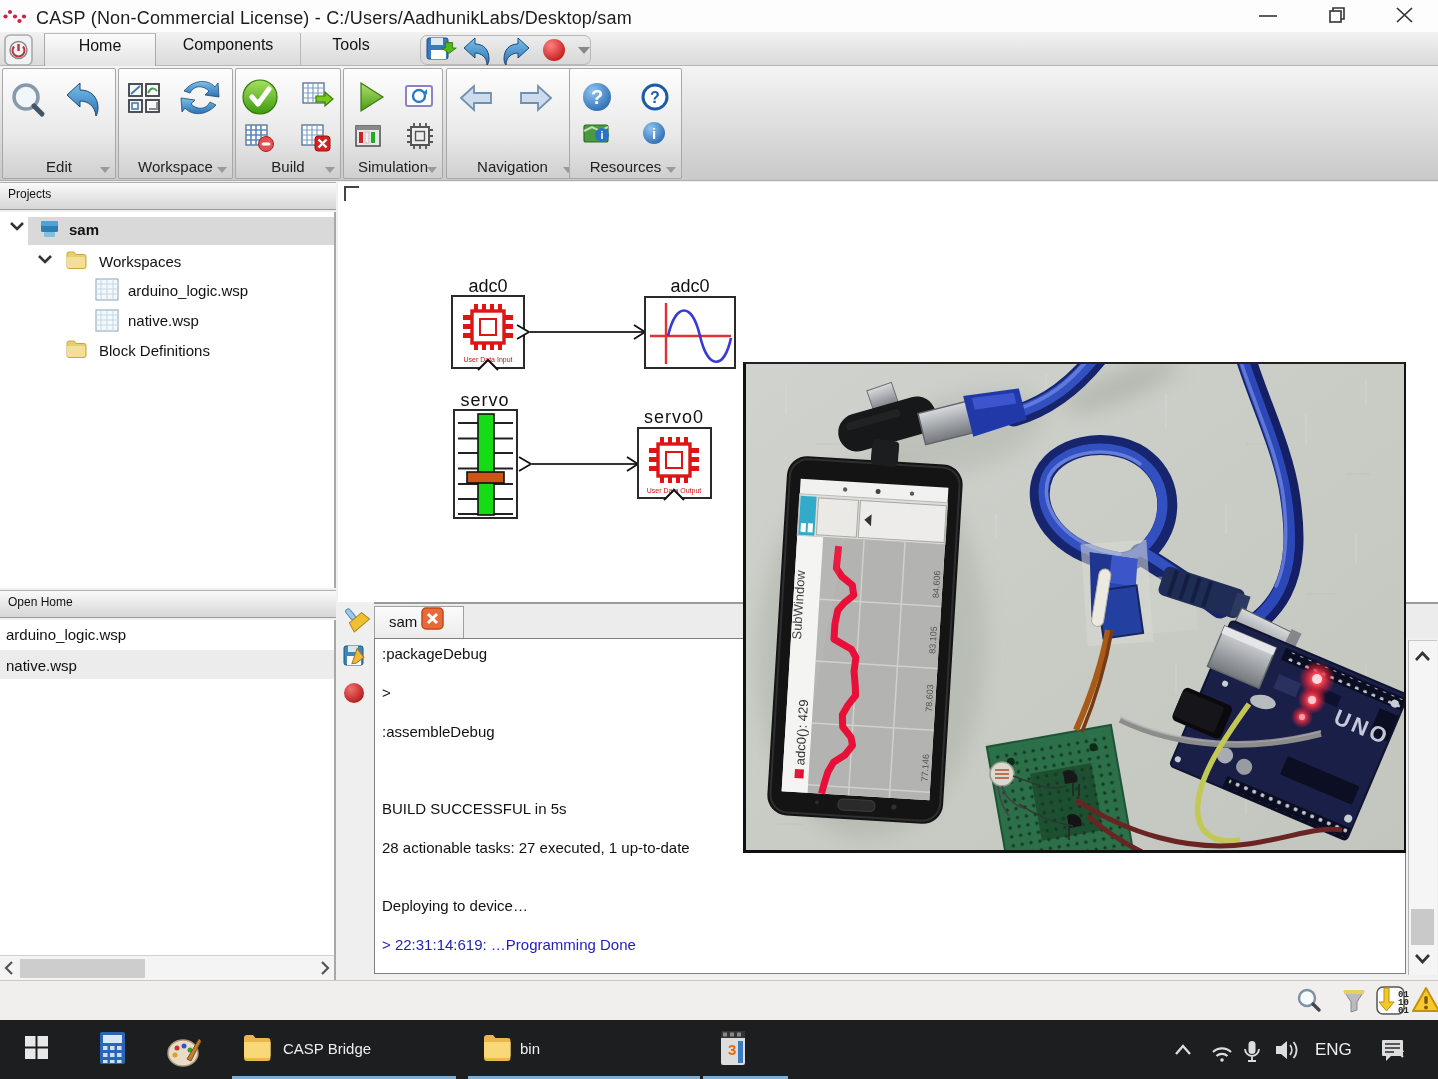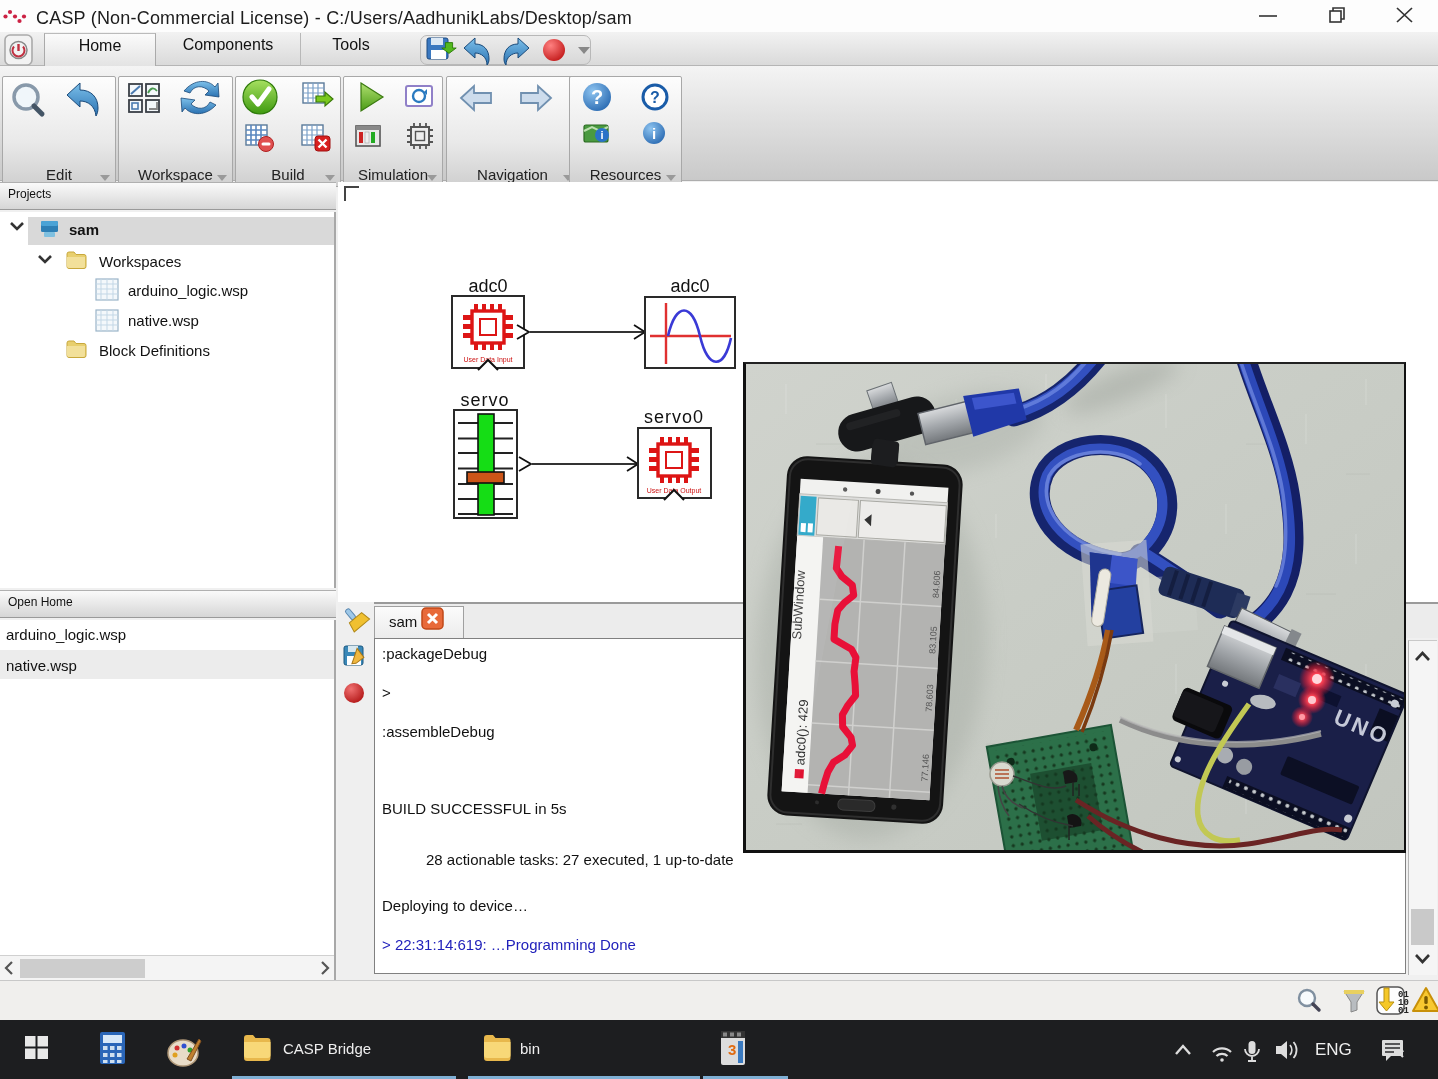--- a/index.html
+++ b/index.html
@@ -14,21 +14,21 @@
 
 #tabrow { left:0; top:32px; width:1438px; height:34px; background:linear-gradient(#f2f2f2,#dadada); border-bottom:1px solid #b5b5b5; }
 .tab { top:33px; height:33px; font-size:16px; color:#111; text-align:center; padding-top:3px; }
 #tab-home { left:44px; width:112px; background:linear-gradient(#fbfbfb,#e3e3e3); border-left:1px solid #aaa; border-right:1px solid #aaa; border-top:1px solid #bbb; }
 #tab-comp { left:156px; width:145px; border-right:1px solid #b8b8b8; }
 #tab-tools { left:301px; width:100px; }
 #qat { left:420px; top:35px; width:171px; height:30px; background:linear-gradient(#ececec,#d8d8d8); border:1px solid #b8b8b8; border-radius:7px; }
 
 
 #ribbon { left:0; top:66px; width:1438px; height:115px; background:linear-gradient(#f4f4f4,#c9c9c9); border-bottom:1px solid #adadad; }
-.rgroup { top:76px; height:111px; background:linear-gradient(#fdfdfd 0%,#e9e9e9 60%,#cfcfcf 100%); border:1px solid #a8a8a8; border-radius:2px; }
+.rgroup { top:68px; height:111px; background:linear-gradient(#fdfdfd 0%,#e9e9e9 60%,#cfcfcf 100%); border:1px solid #a8a8a8; border-radius:2px; }
 .rlabel { position:absolute; bottom:3px; width:100%; text-align:center; font-size:15px; color:#222; }
 .rcaret { position:absolute; bottom:5px; right:5px; width:0; height:0; border-left:5px solid transparent; border-right:5px solid transparent; border-top:6px solid #9a9a9a; }
 
 
 .phead { left:0; width:336px; height:28px; background:linear-gradient(#fafafa,#d6d6d6); border-top:1px solid #b0b0b0; border-bottom:1px solid #9a9a9a; font-size:12px; color:#111; padding:4px 0 0 8px; }
 #projhead { top:182px; }
 #projbody { left:0; top:212px; width:336px; height:376px; background:#fff; border-right:2px solid #a8a8a8; }
 #openhead { top:590px; }
 #openbody { left:0; top:620px; width:336px; height:360px; background:#fff; border-right:2px solid #a8a8a8; }
 .trow { position:absolute; font-size:15px; color:#111; }
@@ -399,21 +399,21 @@
 </div>
 
 <div class="abs" id="constrip"></div>
 <div class="abs" id="contabs"></div>
 <div class="abs" id="contab">sam</div>
 <div class="abs" id="conbox">
   <div class="cline" style="top:6px;">:packageDebug</div>
   <div class="cline" style="top:45px;">&gt;</div>
   <div class="cline" style="top:84px;">:assembleDebug</div>
   <div class="cline" style="top:161px;">BUILD SUCCESSFUL in 5s</div>
-  <div class="cline" style="top:212px;margin-left:44px;">28 actionable tasks: 27 executed, 1 up-to-date</div>
+  <div class="cline" style="top:200px;">28 actionable tasks: 27 executed, 1 up-to-date</div>
   <div class="cline" style="top:258px;">Deploying to device…</div>
   <div class="cline" style="top:297px;color:#2222bb;">&gt; 22:31:14:619: …Programming Done</div>
 </div>
 <div class="abs" id="conscroll">
   <svg width="27" height="333">
     <path d="M7 19 l6.5-7 6.5 7" fill="none" stroke="#333" stroke-width="2.6"></path>
     <rect x="2" y="268" width="23" height="36" fill="#c9c9c9"></rect>
     <path d="M7 314 l6.5 7 6.5-7" fill="none" stroke="#333" stroke-width="2.6"></path>
   </svg>
 </div>

